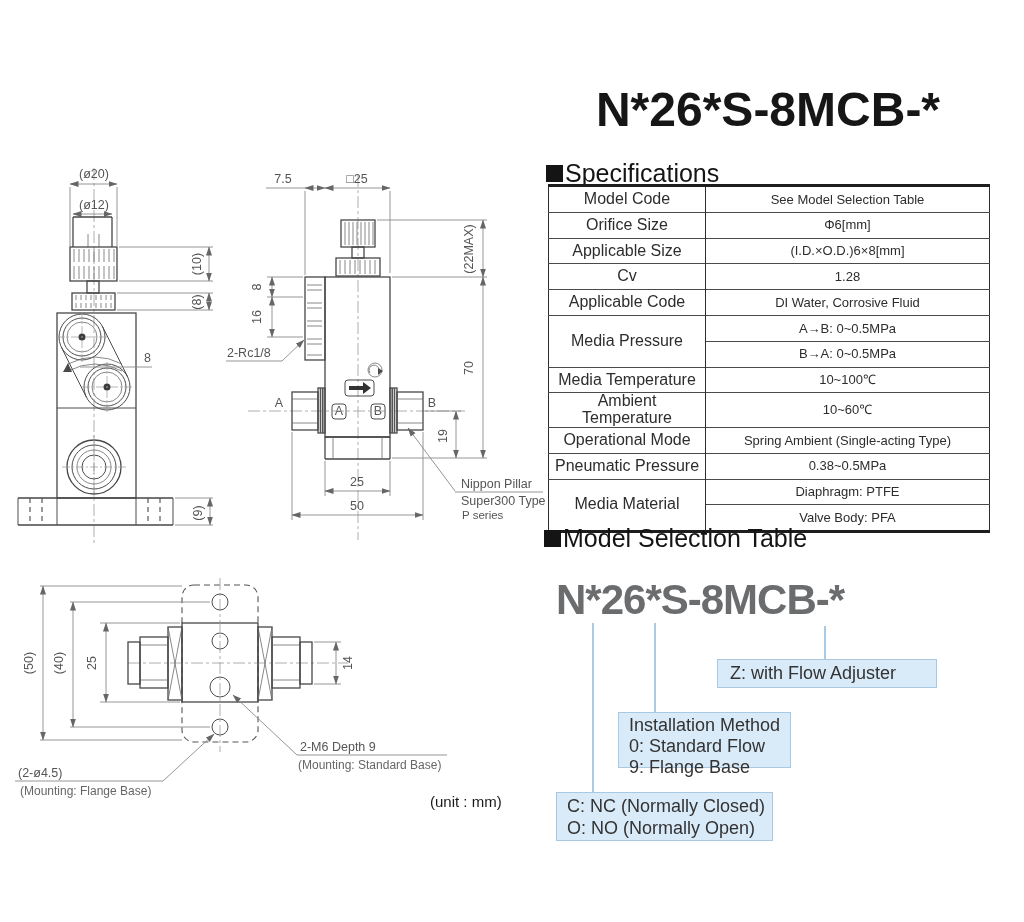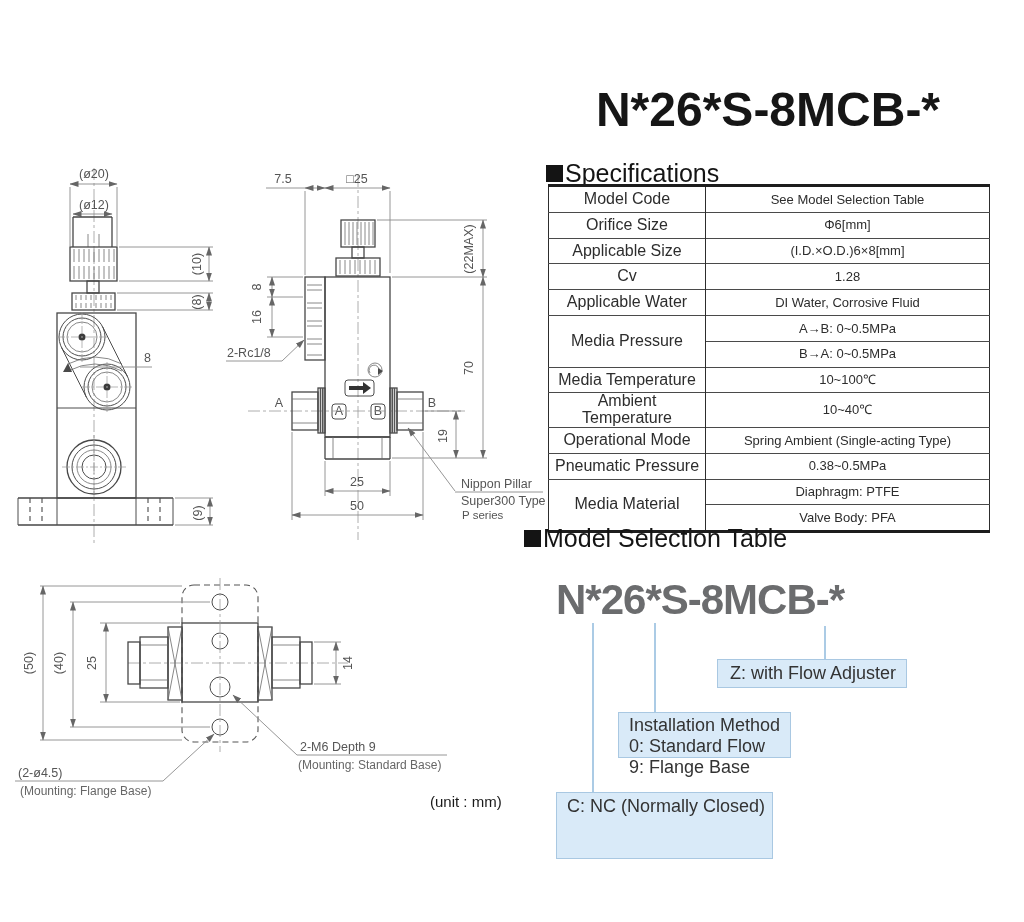--- a/index.html
+++ b/index.html
@@ -15,23 +15,23 @@
         border-left:1.5px solid #2d2d2d;border-right:1.5px solid #2d2d2d;color:#2d2d2d;}
   .spec td{border-top:1px solid #4a4a4a;height:24.8px;text-align:center;padding:0 3px;
            font-size:14px;line-height:1.05;}
   .spec td.lbl{width:150px;border-right:1.5px solid #2d2d2d;font-size:16px;}
   .spec td.val{font-size:13px;}
   .mcode{position:absolute;left:556px;top:576px;font-size:42px;font-weight:bold;
          color:#6b6c6e;letter-spacing:-1px;white-space:nowrap;}
   .vline{position:absolute;width:2px;background:#abcbe5;}
   .opt{position:absolute;background:#d9eaf8;border:1px solid #a9c8e2;color:#333;
        font-size:18px;box-sizing:border-box;white-space:nowrap;}
-  #opt-z{left:717px;top:659px;width:190px;height:29px;line-height:27px;padding-left:12px;}
-  #opt-i{left:618px;top:712px;width:173px;height:46px;line-height:21px;padding:2px 0 0 10px;}
-  #opt-c{left:556px;top:792px;width:217px;height:67px;line-height:22px;padding:2px 0 0 10px;}
+  #opt-z{left:717px;top:659px;width:220px;height:29px;line-height:27px;padding-left:12px;}
+  #opt-i{left:618px;top:712px;width:173px;height:56px;line-height:21px;padding:2px 0 0 10px;}
+  #opt-c{left:556px;top:792px;width:217px;height:49px;line-height:22px;padding:2px 0 0 10px;}
   
   #drawing{position:absolute;left:0;top:0;}
   .ol{stroke:#474747;stroke-width:1.3;fill:none;}
   .ol2{stroke:#4d4d4d;stroke-width:1;fill:none;}
   .tl{stroke:#6a6a6a;stroke-width:0.8;fill:none;}
   .thick{stroke:#555;stroke-width:1.6;fill:none;}
   .dim{stroke:#8a8a8a;stroke-width:0.9;fill:none;}
   .cl{stroke:#9a9a9a;stroke-width:0.8;stroke-dasharray:12 3 3 3;fill:none;}
   .clt{stroke:#9a9a9a;stroke-width:0.7;stroke-dasharray:8 2 2 2;fill:none;}
   .dash{stroke:#4a4a4a;stroke-width:1.1;stroke-dasharray:5 4;fill:none;}
@@ -271,70 +271,71 @@
       </tr>
       <tr>
         <td class="lbl" rowspan="1">Applicable Size</td>
         <td class="val">(I.D.×O.D.)6×8[mm]</td>
       </tr>
       <tr>
         <td class="lbl" rowspan="1">Cv</td>
         <td class="val">1.28</td>
       </tr>
       <tr>
-        <td class="lbl" rowspan="1">Applicable Water</td>
+        <td class="lbl" rowspan="1">Applicable Code</td>
         <td class="val">DI Water, Corrosive Fluid</td>
       </tr>
       <tr>
         <td class="lbl" rowspan="2">Media Pressure</td>
         <td class="val">A→B: 0~0.5MPa</td>
       </tr>
       <tr>
         <td class="val">B→A: 0~0.5MPa</td>
       </tr>
       <tr>
         <td class="lbl" rowspan="1">Media Temperature</td>
         <td class="val">10~100℃</td>
       </tr>
       <tr>
         <td class="lbl" rowspan="1">Ambient Temperature</td>
-        <td class="val">10~40℃</td>
+        <td class="val">10~60℃</td>
       </tr>
       <tr>
         <td class="lbl" rowspan="1">Operational Mode</td>
         <td class="val">Spring Ambient (Single-acting Type)</td>
       </tr>
       <tr>
         <td class="lbl" rowspan="1">Pneumatic Pressure</td>
         <td class="val">0.38~0.5MPa</td>
       </tr>
       <tr>
         <td class="lbl" rowspan="2">Media Material</td>
         <td class="val">Diaphragm: PTFE</td>
       </tr>
       <tr>
         <td class="val">Valve Body: PFA</td>
       </tr>
     </tbody>
 </table>
 
-<div class="sec-head" style="left:524px;top:524px;">
+<div class="sec-head" style="left:544px;top:524px;">
   <span class="sq"></span>
   <span>Model Selection Table</span>
 </div>
 
 <div class="mcode">N*26*S-8MCB-*</div>
 
 <div class="vline" style="left:592px;top:623px;height:170px;"></div>
 <div class="vline" style="left:654px;top:623px;height:90px;"></div>
 <div class="vline" style="left:824px;top:626px;height:34px;"></div>
 
 <div class="opt" id="opt-z">
   <div>Z: with Flow Adjuster</div>
 </div>
 <div class="opt" id="opt-i">
   <div>Installation Method</div>
   <div>0: Standard Flow</div>
   <div>9: Flange Base</div>
 </div>
 <div class="opt" id="opt-c">
   <div>C: NC (Normally Closed)</div>
+  <div>O: NO (Normally Open)</div>
 </div>
 
 </body></html>

